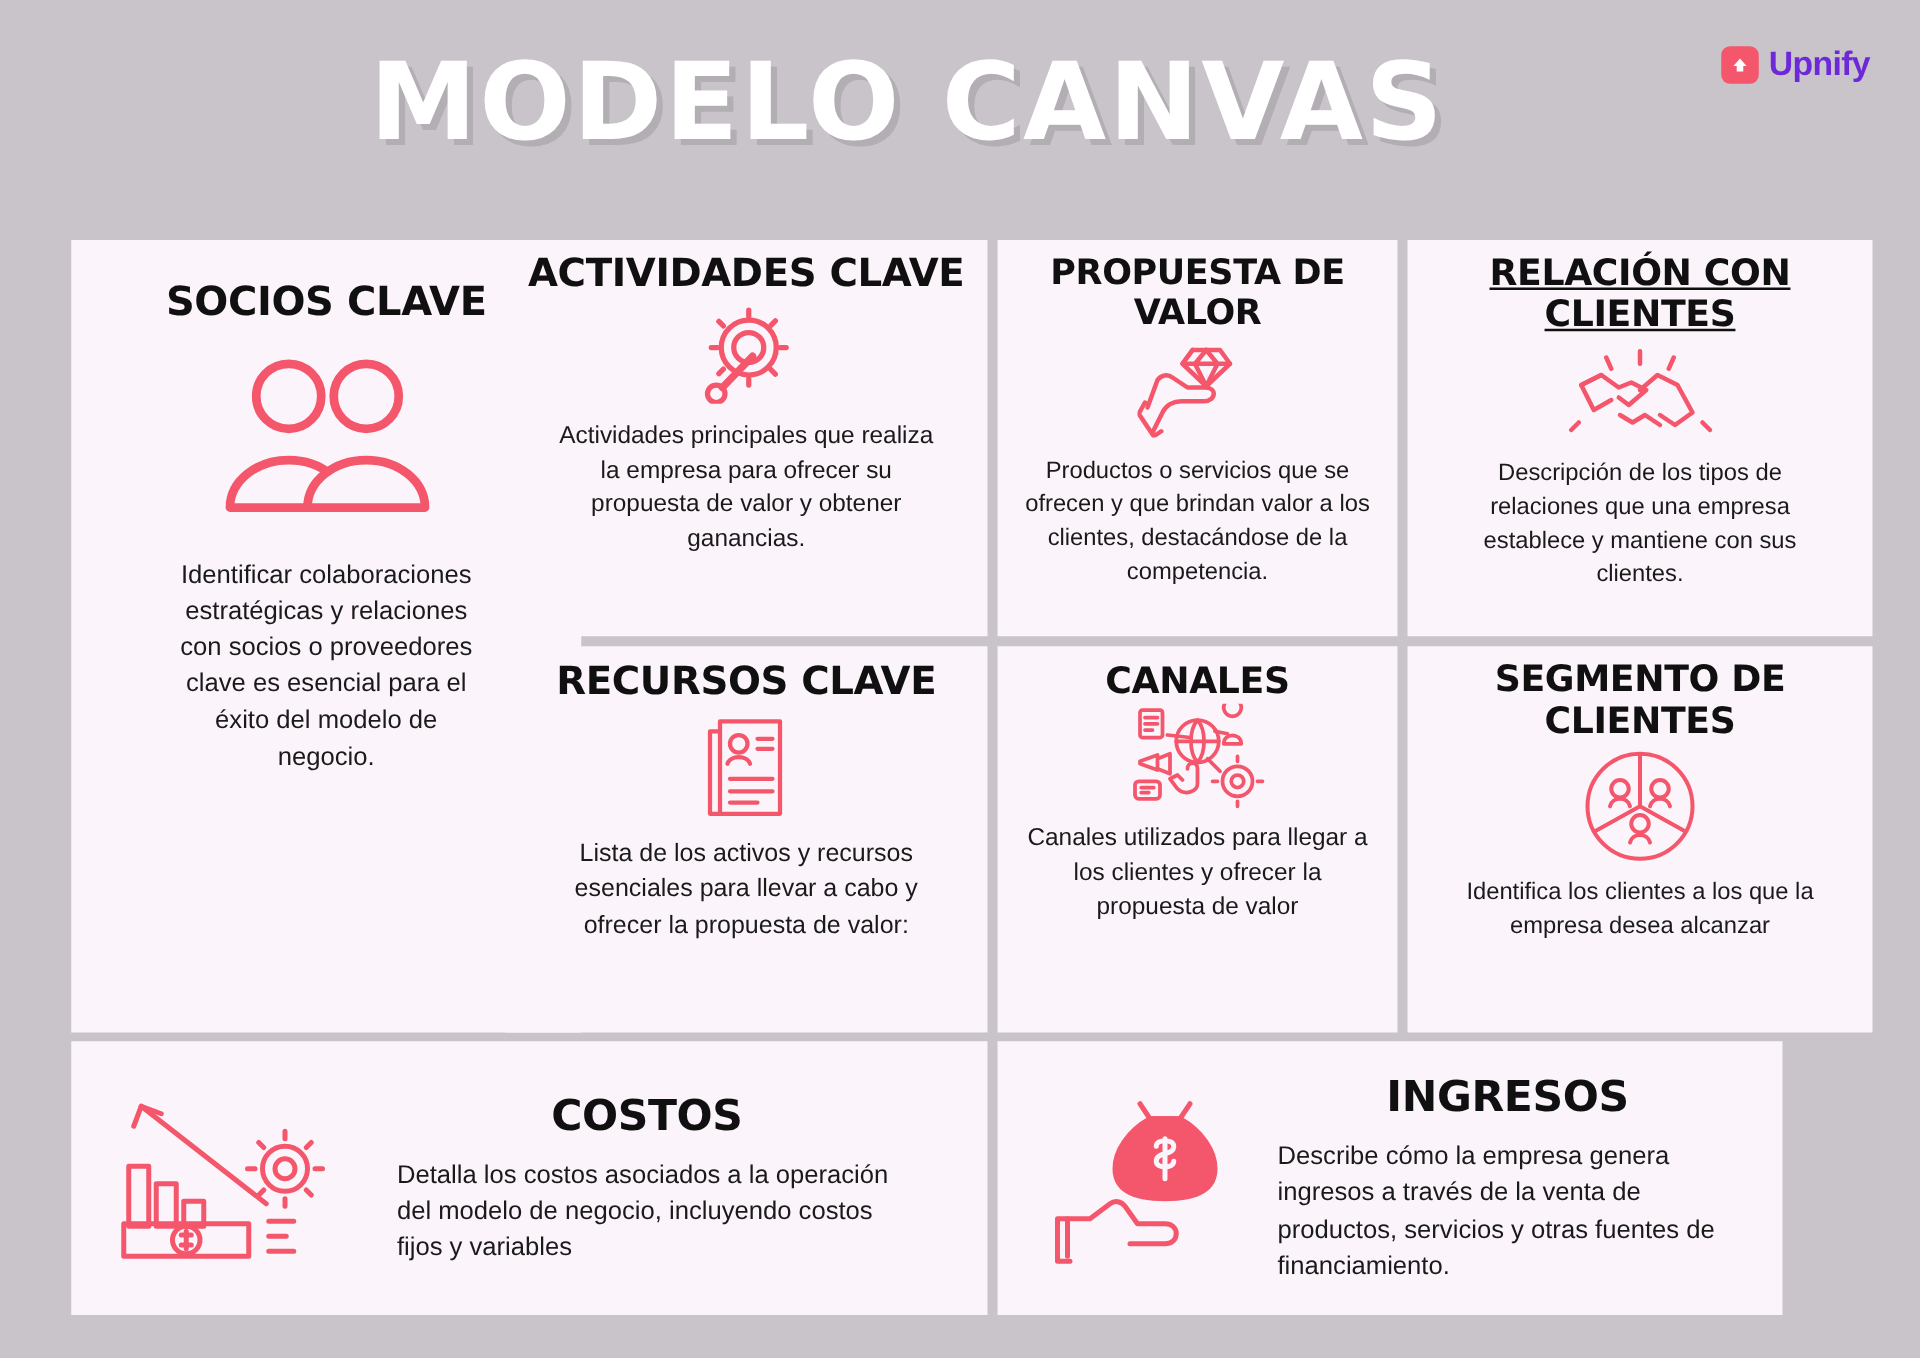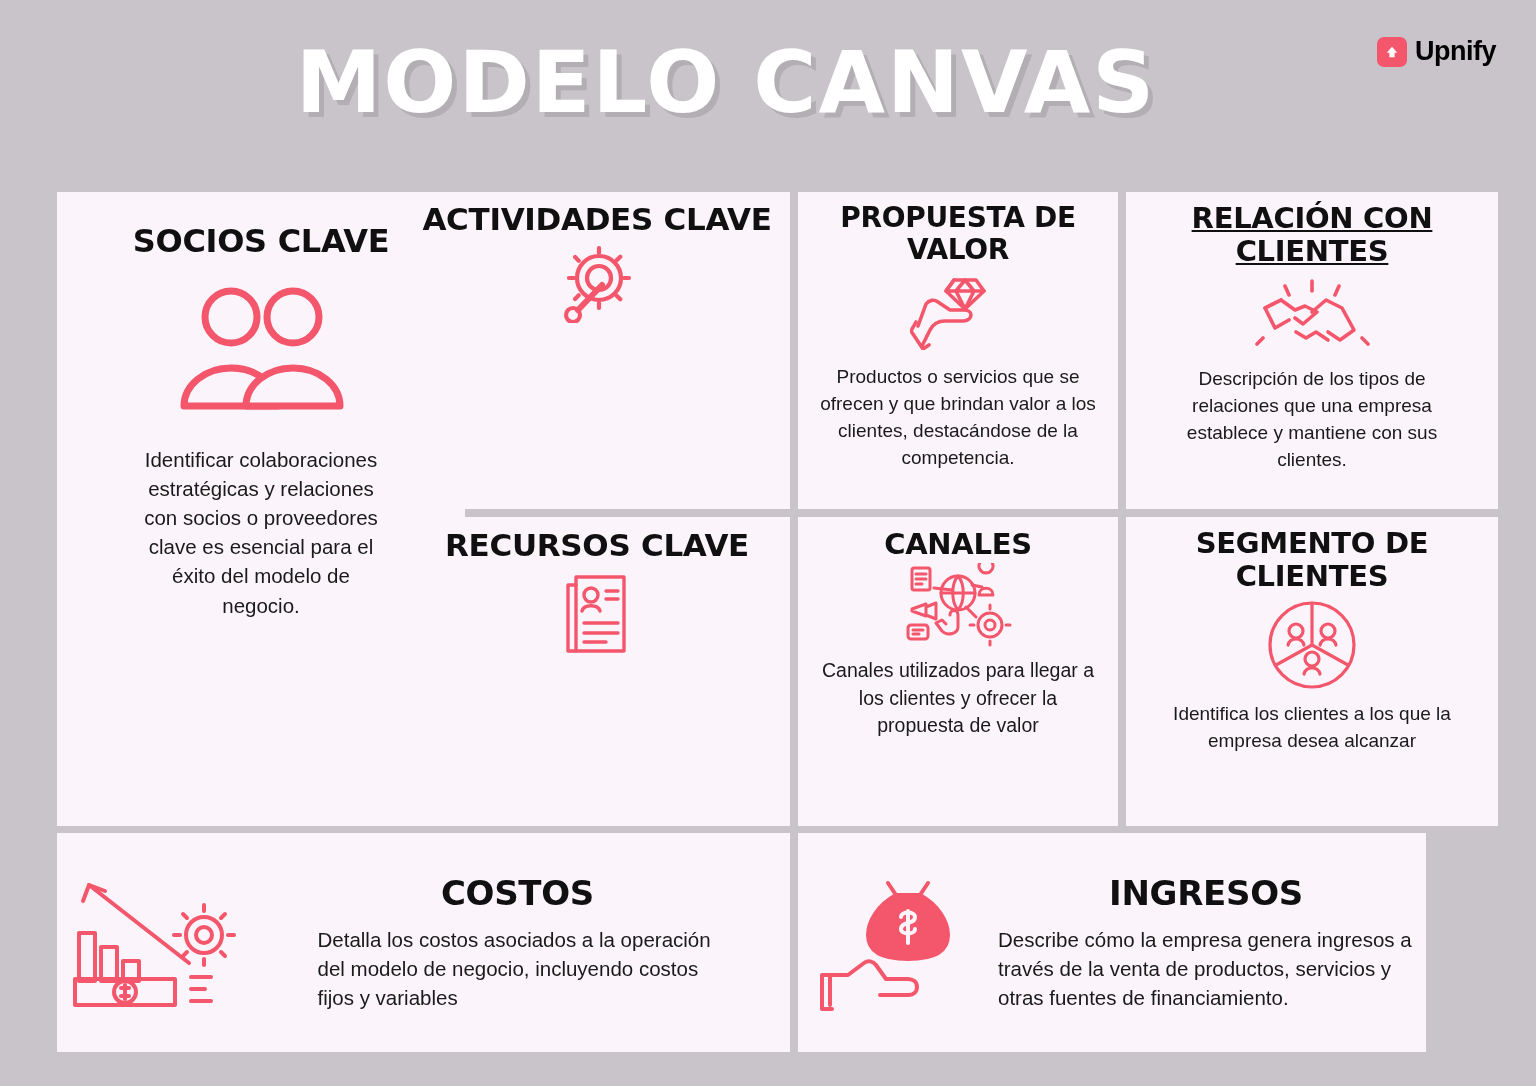--- a/index.html
+++ b/index.html
@@ -48,21 +48,21 @@
     height: 30px;
     border-radius: 7px;
     background: #f4566c;
     display: flex;
     align-items: center;
     justify-content: center;
   }
   .brand-name {
     font-size: 27px;
     font-weight: bold;
-    color: #000000;
+    color: #6d28d9;
     letter-spacing: -0.5px;
   }
 
   
   .card {
     position: absolute;
     background: #fbf4fa;
     box-sizing: border-box;
     padding: 10px 18px;
     display: flex;
@@ -133,21 +133,21 @@
 
   #card-segmento h2 { font-size: 29px; line-height: 33px; margin-bottom: 2px;}
   #card-segmento p  { font-size: 19px; max-width: 290px; }
   #card-segmento .icon-wrap { margin: 4px 0 10px; }
 
   
   .card.row {
     flex-direction: row;
     align-items: center;
     justify-content: flex-start;
-    padding: 14px 12px;
+    padding: 14px 36px;
     gap: 18px;
   }
   .card.row .text-col {
     display: flex;
     flex-direction: column;
     align-items: center;
     flex: 1;
   }
   #card-costos h2   { font-size: 34px; margin-bottom: 12px; }
   #card-costos p    { font-size: 20.5px; max-width: 400px; text-align: left;}
@@ -196,20 +196,21 @@
       <svg width="90" height="78" viewBox="0 0 90 78">
         <g fill="none" stroke="#f4566c" stroke-width="4.2" stroke-linecap="round" stroke-linejoin="round">
           <circle cx="47" cy="33" r="22"></circle>
           <circle cx="47" cy="33" r="12"></circle>
           <path d="M47 8 v-5 M47 58 v5 M72 33 h5 M22 33 h-5 M64.7 15.3 l3.6-3.6 M26.7 50.3 l-3.6 3.6 M64.7 50.7 l3.6 3.6 M26.7 15.7 l-3.6-3.6"></path>
           <path d="M50 40 L26 65" stroke-width="6"></path>
           <circle cx="21" cy="70" r="7"></circle>
         </g>
       </svg>
     </div>
+    <p>Actividades principales que realiza la empresa para ofrecer su propuesta de valor y obtener ganancias.</p>
   </div>
 
   <div class="card" id="card-propuesta">
     <h2>PROPUESTA DE VALOR</h2>
     <div class="icon-wrap">
       <svg width="96" height="78" viewBox="0 0 96 78">
         <g fill="none" stroke="#f4566c" stroke-width="3.6" stroke-linecap="round" stroke-linejoin="round">
           <path d="M44 8 h22 l8 11 -19 18 -19 -18 z"></path>
           <path d="M44 8 l-8 11 h38 M55 8 l-9 11 9 18 9 -18 -9 -11"></path>
           <path d="M12 74 l8 -16 c3 -6 9 -9 15 -9 h18 c5 0 8 -3 8 -6 0 -3 -3 -5 -7 -5 H40 l-12 -8 c-4 -3 -9 -2 -12 2 L8 54"></path>
@@ -242,20 +243,21 @@
       <svg width="74" height="86" viewBox="0 0 74 86">
         <g fill="none" stroke="#f4566c" stroke-width="3.4" stroke-linecap="round" stroke-linejoin="round">
           <path d="M16 6 h48 v74 h-48 z"></path>
           <path d="M16 14 h-8 v66 h8"></path>
           <circle cx="31" cy="24" r="7"></circle>
           <path d="M22 40 c2 -7 16 -7 18 0"></path>
           <path d="M46 20 h12 M46 28 h12 M24 52 h34 M24 62 h34 M24 71 h22"></path>
         </g>
       </svg>
     </div>
+    <p>Lista de los activos y recursos esenciales para llevar a cabo y ofrecer la propuesta de valor:</p>
   </div>
 
   <div class="card" id="card-canales">
     <h2>CANALES</h2>
     <div class="icon-wrap">
       <svg width="108" height="84" viewBox="0 0 108 84">
         <g fill="none" stroke="#f4566c" stroke-width="3" stroke-linecap="round" stroke-linejoin="round">
           <rect x="8" y="5" width="18" height="22" rx="2"></rect>
           <path d="M12 11 h10 M12 16 h10 M12 21 h6"></path>
           <circle cx="54" cy="30" r="17"></circle>

